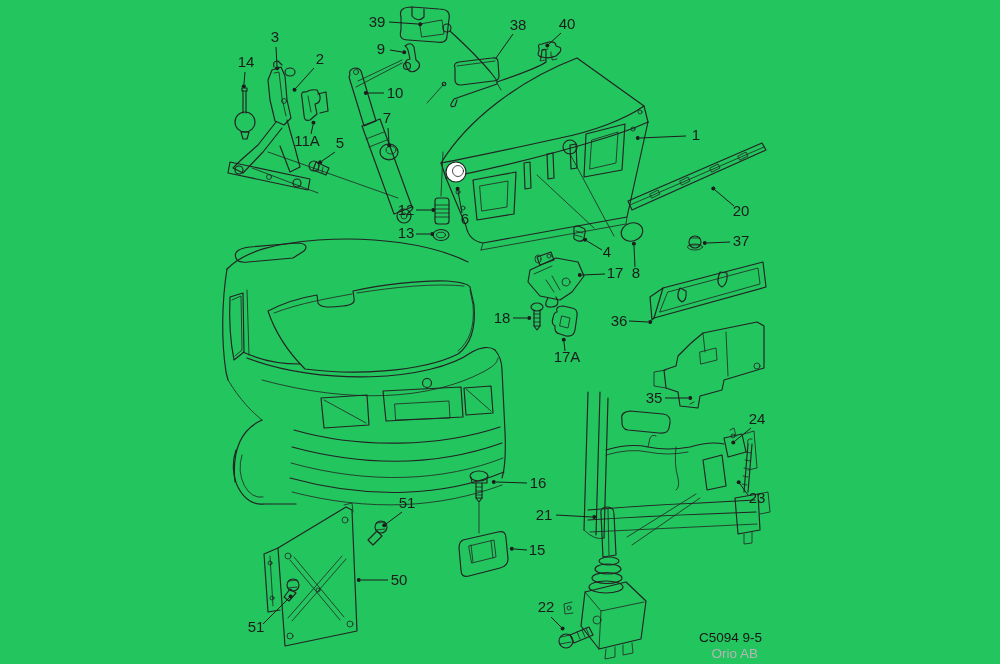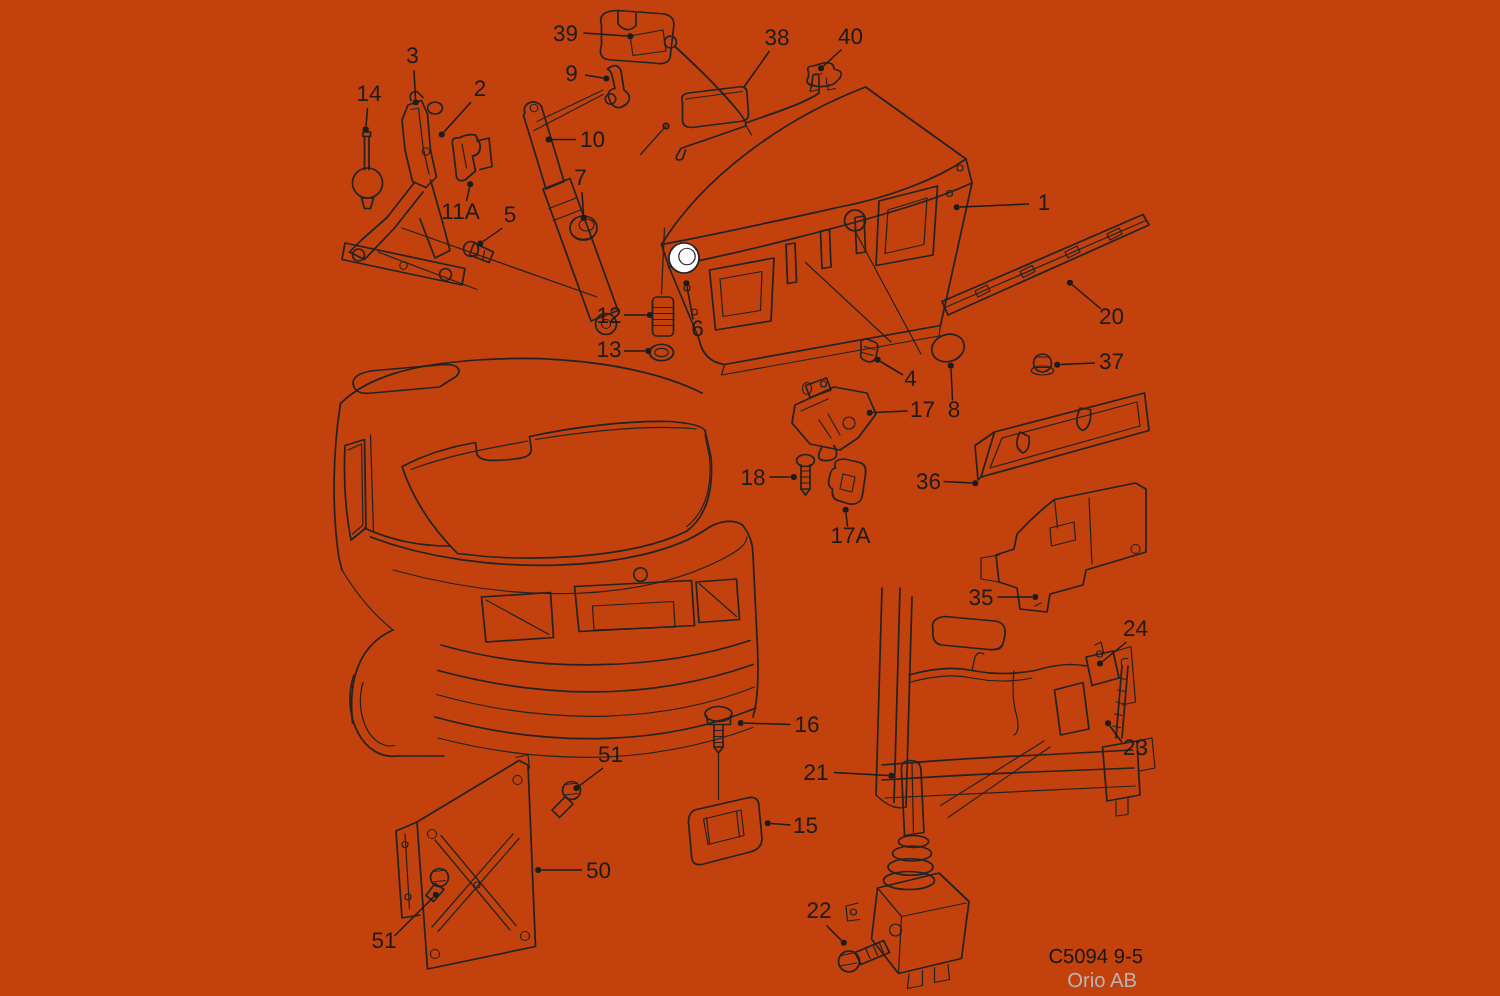--- a/index.html
+++ b/index.html
@@ -1,16 +1,16 @@
 <!DOCTYPE html>
 <html><head>
 <meta charset="utf-8">
 <style>
   html,body{margin:0;padding:0;background:#fff;}
-  #stage{position:relative;width:1000px;height:664px;background:#c2410c;overflow:hidden;
+  #stage{position:relative;width:1000px;height:664px;background:#22c55e;overflow:hidden;
          font-family:"Liberation Sans", sans-serif;text-align:right;}
   svg{display:block;}
   .art path,.art line,.art circle,.art ellipse,.art rect,.art polyline{
     fill:none;stroke:#232323;stroke-width:1.15;stroke-linecap:round;stroke-linejoin:round;}
   .art .thin{stroke-width:0.8;}
   .art .fillw{fill:#ffffff;}
   .lbl{font-family:"Liberation Sans", sans-serif;font-size:15px;fill:#1c1c1c;}
   .leader{stroke:#1c1c1c;stroke-width:1;}
   .ldot{fill:#1c1c1c;stroke:none;}
   .code-text{font-family:"Liberation Sans", sans-serif;font-size:13.5px;fill:#161616;}

